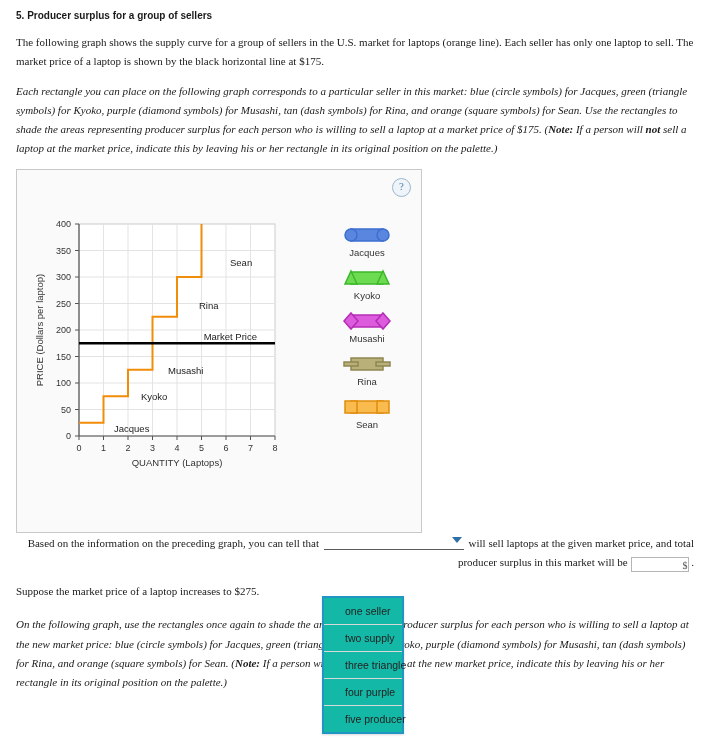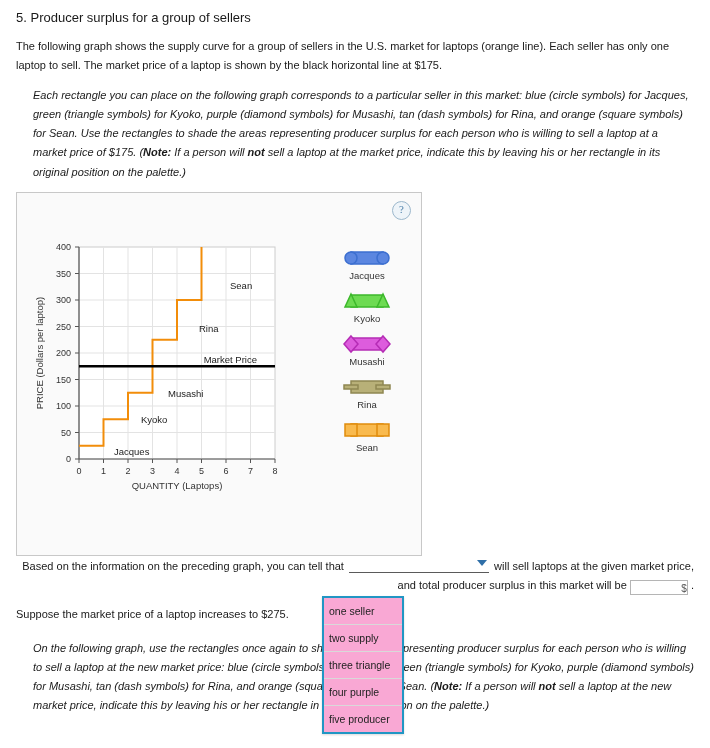--- a/index.html
+++ b/index.html
@@ -7,32 +7,33 @@
     width:710px;
     background:#ffffff;
     font-family:"Liberation Sans", sans-serif;
     font-size:11px;
     color:#1a1a1a;
     -webkit-font-smoothing:antialiased;
   }
   .page{position:relative;width:710px;min-height:748px;padding:0;box-sizing:border-box;}
   .pad{padding:0 16px;}
   h1.qtitle{
-    font-size:13px;
-    font-weight:normal;
+    font-size:10px;
+    font-weight:bold;
     margin:10px 0 12px 0;
     color:#1a1a1a;
   }
   p.body{
     font-size:11px;
     line-height:1.75;
     margin:0 0 10px 0;
     color:#1a1a1a;
-  }
-  p.italic{font-style:italic;margin-left:17px;}
+    font-family:Liberation Serif, serif;
+  }
+  p.italic{font-style:italic;}
   .b{font-weight:bold;}
 
   
   .graph-panel{
     position:relative;
     margin:10px 16px 0 16px;
     width:406px;
     height:364px;
     border:1px solid #c8c8c8;
     background:#fafafa;
@@ -94,23 +95,23 @@
     left:322px;top:586px;
     width:78px;
     border:2px solid #2196c4;
     background:#ffffff;
     z-index:40;
     box-shadow:0 1px 2px rgba(0,0,0,.15);
   }
   .dd-opt{
     font-size:10.5px;
     color:#222;
-    padding:7px 5px;
+    padding:7px 21px;
     border-bottom:1px solid #d9d9d9;
-    background:#f9a8d4;
+    background:#14b8a6;
     white-space:nowrap;
   }
   .dd-opt:last-child{border-bottom:none;}
 
   
   .axis-txt{font-family:"Liberation Sans", sans-serif;font-size:9px;fill:#333;}
   .axis-title{font-family:"Liberation Sans", sans-serif;font-size:9.5px;fill:#333;}
   .curve-lbl{font-family:"Liberation Sans", sans-serif;font-size:9.5px;fill:#222;}
 </style>
 </head>

